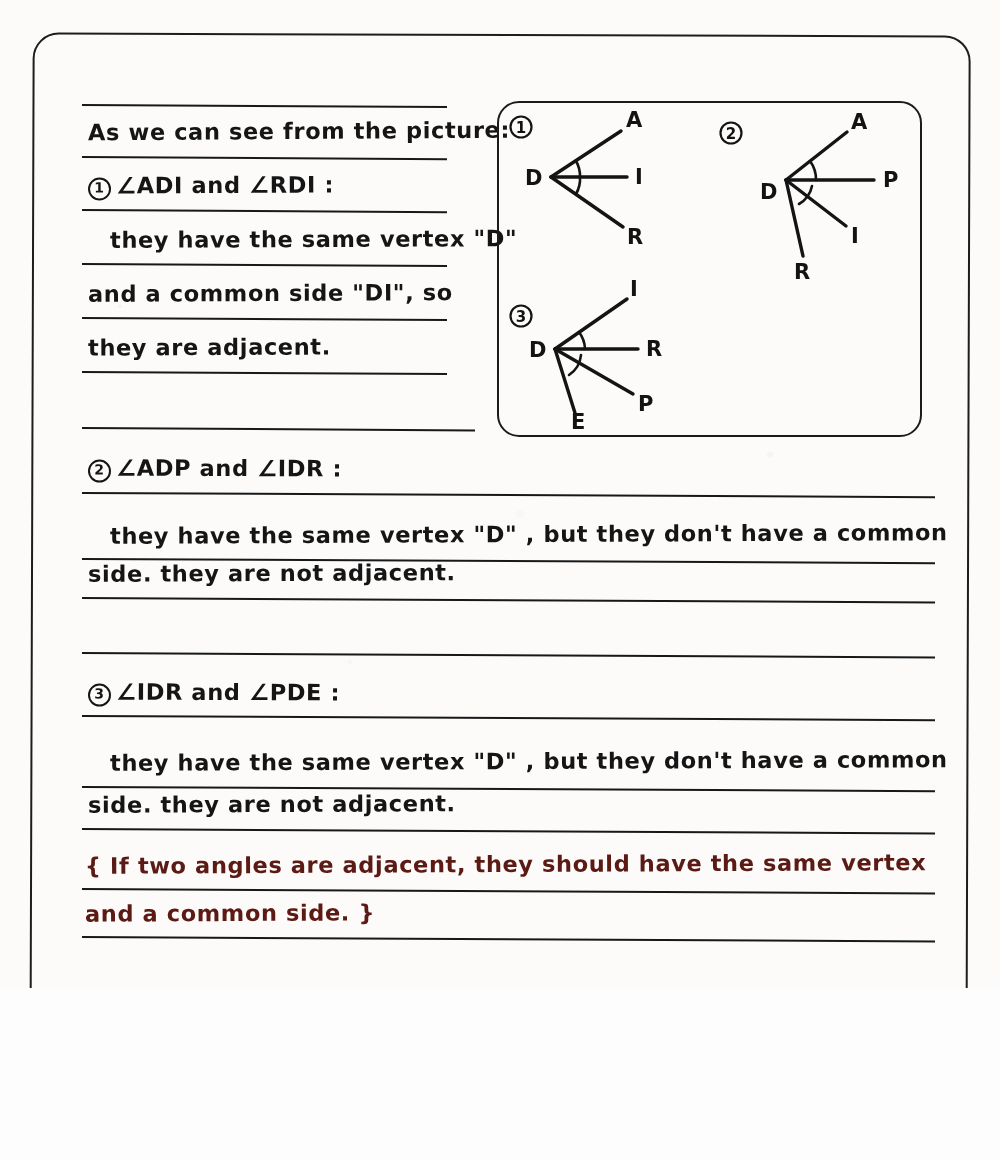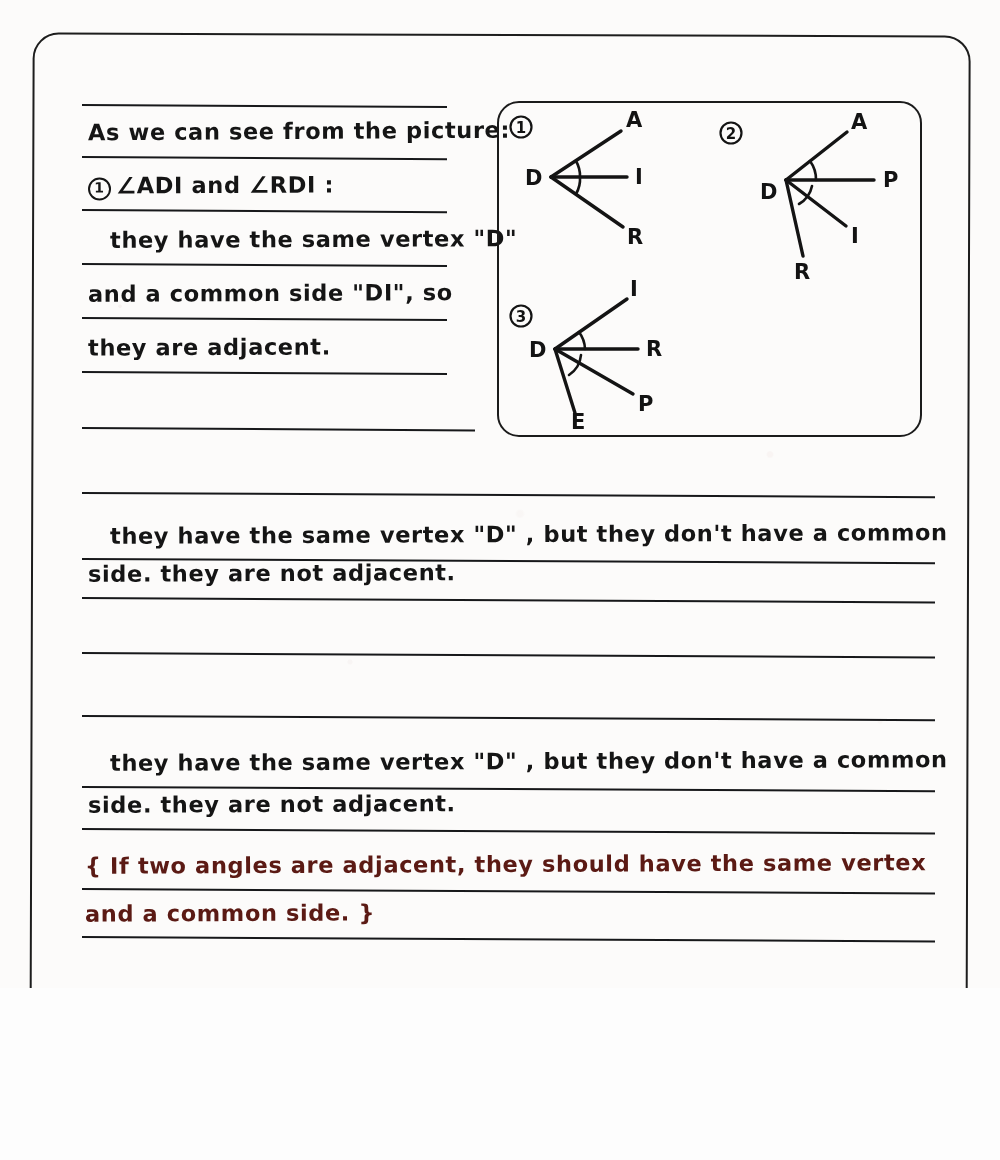--- a/index.html
+++ b/index.html
@@ -100,24 +100,30 @@
   <div class="hw sz-main t1" style="left:88px;top:118px;">As we can see from the picture:</div>
 
   <div class="hw sz-main t2" style="left:88px;top:172px;">
     <span class="circnum">1</span><span>∠ADI and  ∠RDI :</span>
   </div>
 
   <div class="hw sz-main t2" style="left:110px;top:226px;">they have the same vertex "D"</div>
   <div class="hw sz-main t2" style="left:88px;top:280px;">and a common side "DI",  so</div>
   <div class="hw sz-main t2" style="left:88px;top:334px;">they are adjacent.</div>
 
+  <div class="hw sz-main t3" style="left:88px;top:455px;">
+    <span class="circnum">2</span><span>∠ADP and ∠IDR :</span>
+  </div>
 
   <div class="hw sz-main t2" style="left:110px;top:521px;">they have the same vertex "D" , but they don't have a common</div>
   <div class="hw sz-main t2" style="left:88px;top:560px;">side. they are not adjacent.</div>
 
+  <div class="hw sz-main t3" style="left:88px;top:679px;">
+    <span class="circnum">3</span><span>∠IDR and  ∠PDE :</span>
+  </div>
 
   <div class="hw sz-main t2" style="left:110px;top:748px;">they have the same vertex "D" , but they don't have a common</div>
   <div class="hw sz-main t2" style="left:88px;top:791px;">side. they are not adjacent.</div>
 
   <div class="hw sz-main t2 ink-red" style="left:85px;top:851px;">{ If two angles are adjacent,  they should have the same vertex</div>
   <div class="hw sz-main t2 ink-red" style="left:85px;top:900px;">and a common side. }</div>
 
   <div class="diagram-box">
     <svg width="421" height="332" viewBox="0 0 421 332">
 

